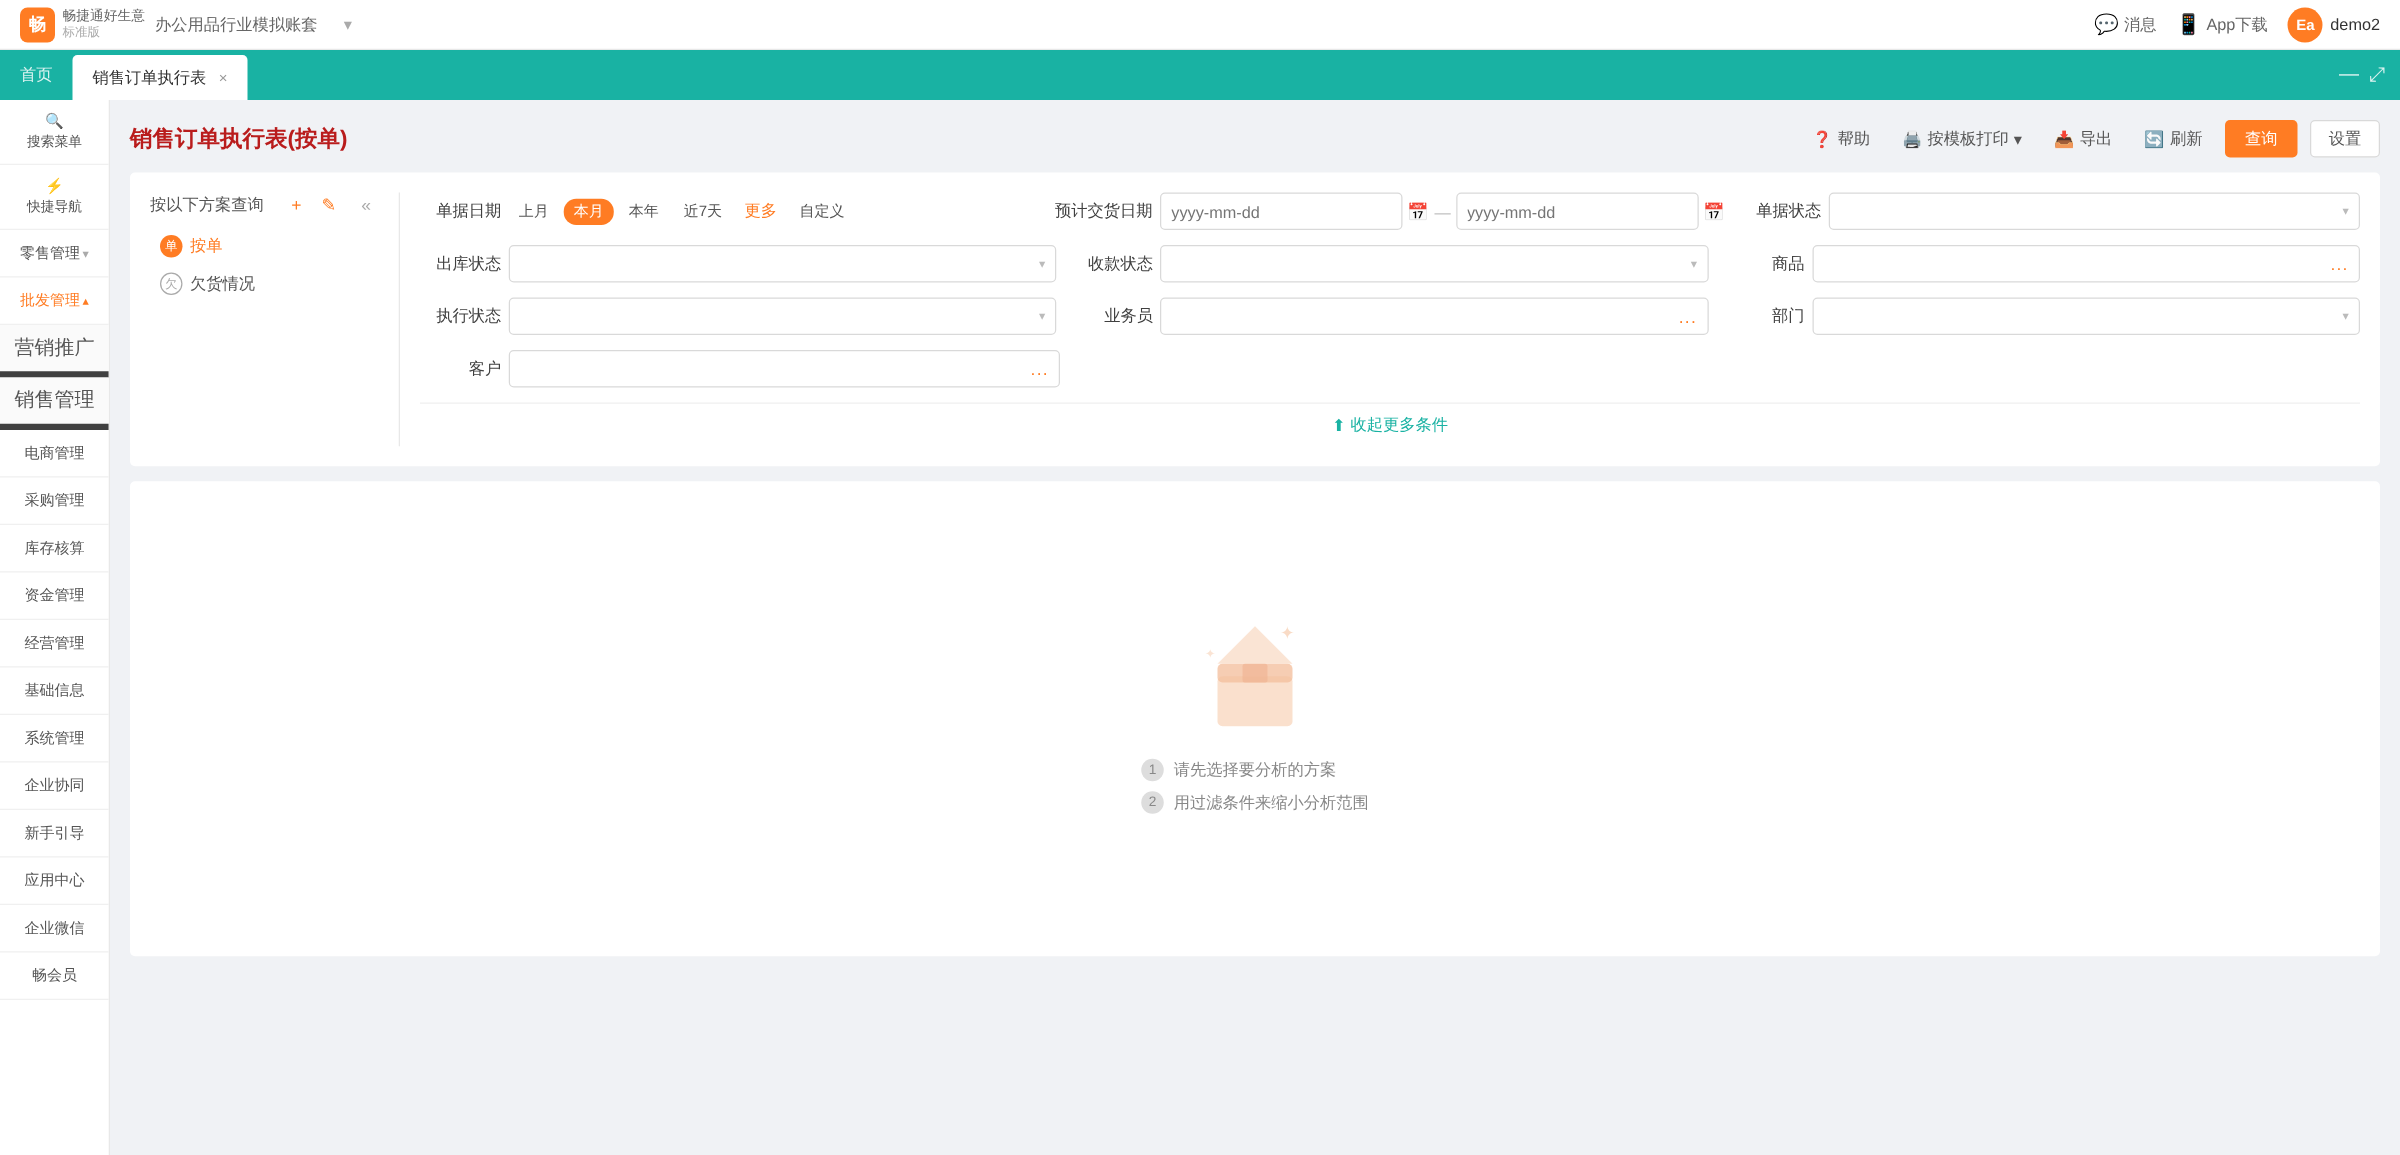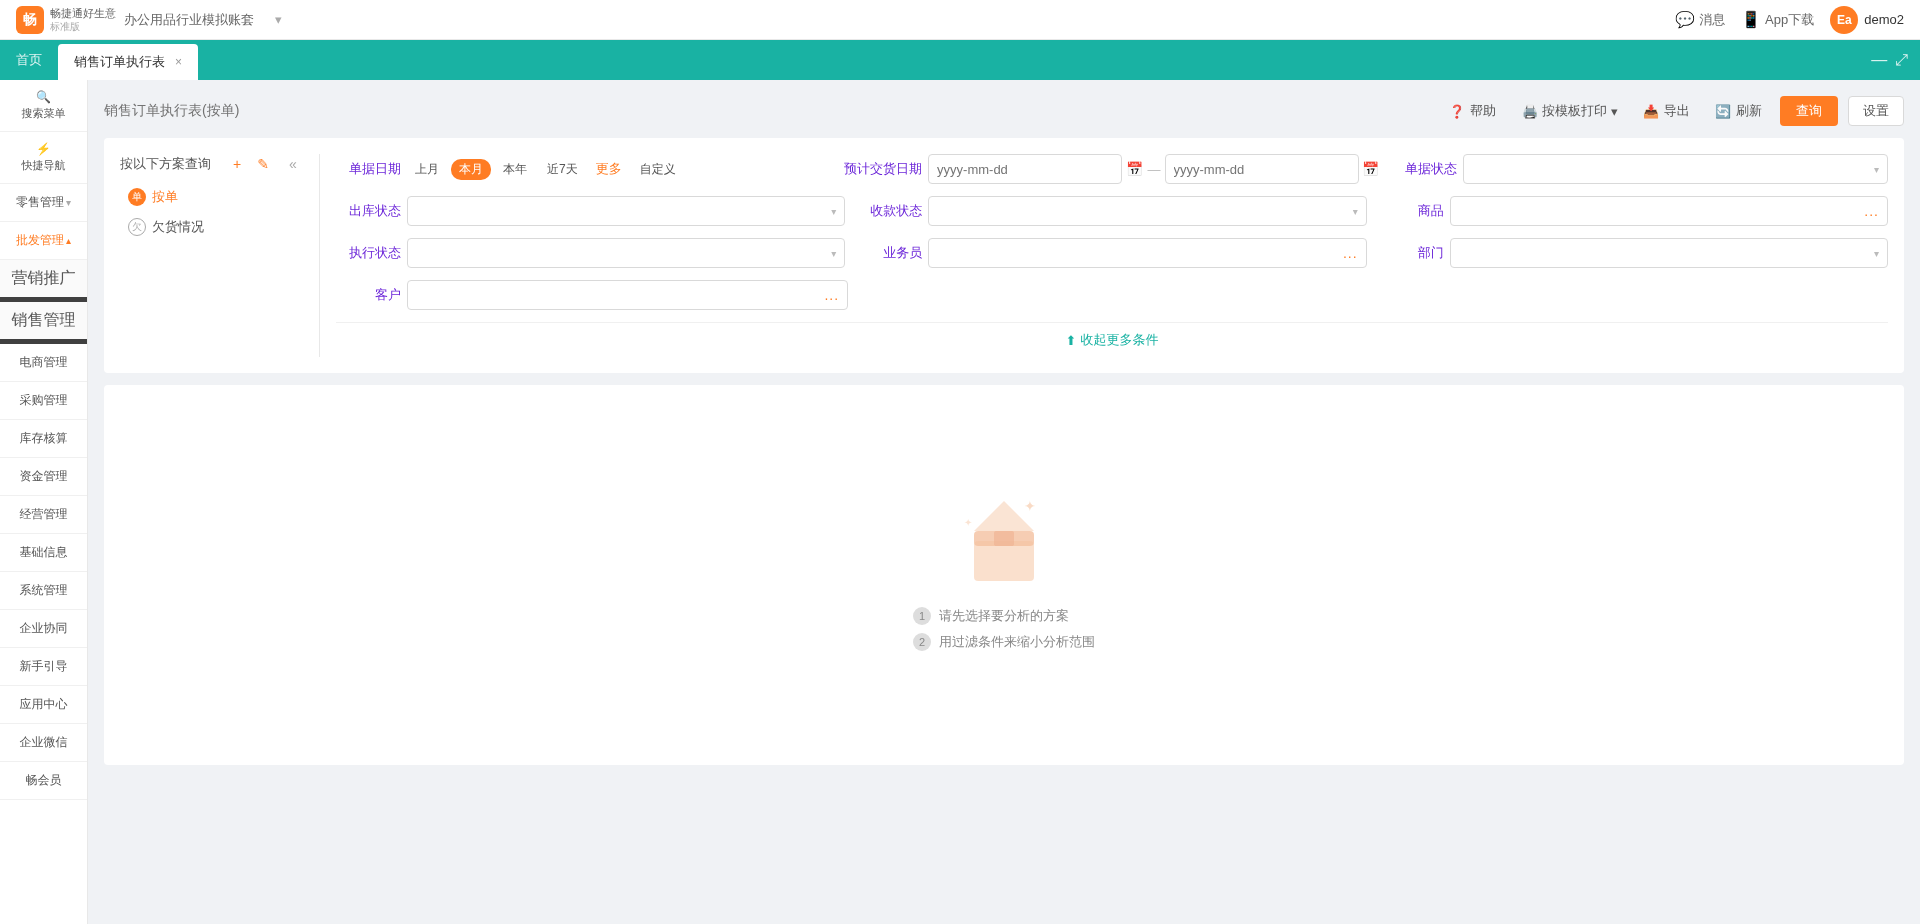--- a/index.html
+++ b/index.html
@@ -36,21 +36,21 @@
     .sidebar-group-title { padding: 10px 8px; font-size: 12px; color: #555; cursor: pointer; border-bottom: 1px solid #f0f0f0; text-align: center; display: flex; align-items: center; justify-content: center; gap: 2px; }
     .sidebar-group-title.expanded { color: #ff7c23; }
     .sidebar-sub-item { padding: 8px 4px; text-align: center; cursor: pointer; font-size: 16px; color: #555; background: #fafafa; border-bottom: 5px solid #404040; }
 
     
     .content { flex: 1; overflow: auto; background: #f0f2f5; }
     .page-content { padding: 16px; }
 
     
     .page-header { display: flex; align-items: center; justify-content: space-between; margin-bottom: 12px; }
-    .page-title { font-size: 14px; font-weight: normal; color: #737373; }
+    .page-title { font-size: 18px; font-weight: bold; color: #b91c1c; }
     .page-actions { display: flex; align-items: center; gap: 10px; }
     .action-btn { display: flex; align-items: center; gap: 4px; font-size: 13px; color: #555; cursor: pointer; padding: 4px 8px; border-radius: 4px; }
     .action-btn-primary { background: #ff7c23; color: white; border: none; padding: 6px 16px; border-radius: 4px; font-size: 13px; cursor: pointer; }
     .action-btn-secondary { background: white; color: #555; border: 1px solid #d9d9d9; padding: 5px 14px; border-radius: 4px; font-size: 13px; cursor: pointer; }
 
     
     .filter-panel { background: white; border-radius: 4px; padding: 16px; margin-bottom: 12px; }
     .filter-panel-inner { display: flex; gap: 0; }
     .filter-scheme { width: 200px; border-right: 1px solid #e8e8e8; padding-right: 16px; flex-shrink: 0; }
     .filter-scheme-title { display: flex; align-items: center; justify-content: space-between; margin-bottom: 8px; font-size: 13px; color: #555; }
@@ -84,21 +84,21 @@
     
     .empty-area { display: flex; flex-direction: column; align-items: center; justify-content: center; min-height: 380px; background: white; border-radius: 4px; }
     .empty-illustration { width: 100px; height: 100px; margin-bottom: 16px; opacity: 0.7; }
     .empty-steps { list-style: none; }
     .empty-step { display: flex; align-items: center; gap: 8px; margin-bottom: 8px; color: #888; font-size: 13px; }
     .step-num { width: 18px; height: 18px; border-radius: 50%; background: #ddd; display: flex; align-items: center; justify-content: center; font-size: 11px; color: #888; flex-shrink: 0; }
 
     
     .date-range-text { font-size: 12px; color: #888; margin-top: 2px; }
 
-    .filter-row-label-area { display: flex; align-items: center; min-width: 65px; justify-content: flex-end; color: #6d28d9; font-size: 13px; white-space: nowrap; }
+    .filter-row-label-area { display: flex; align-items: center; min-width: 65px; justify-content: flex-end; color: #404040; font-size: 13px; white-space: nowrap; }
   </style>
 </head>
 <body>
 
 <div class="topbar">
   <div class="topbar-left">
     <div class="logo-area">
       <div class="logo-icon">
         <span>畅</span>
       </div>

